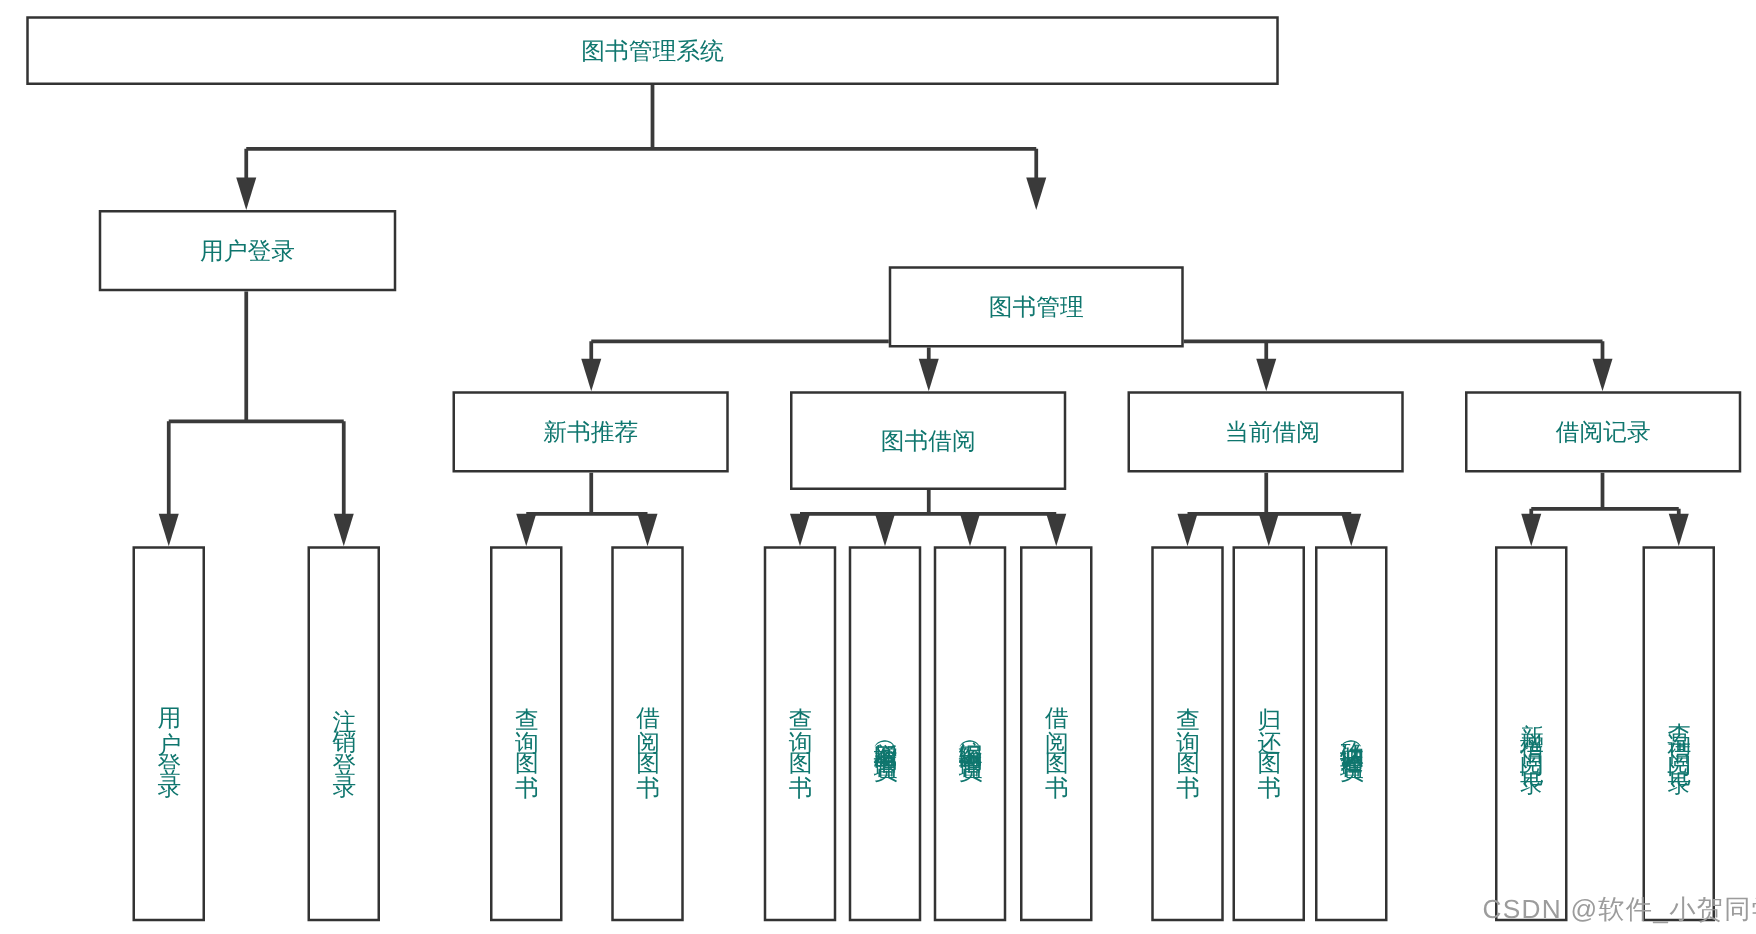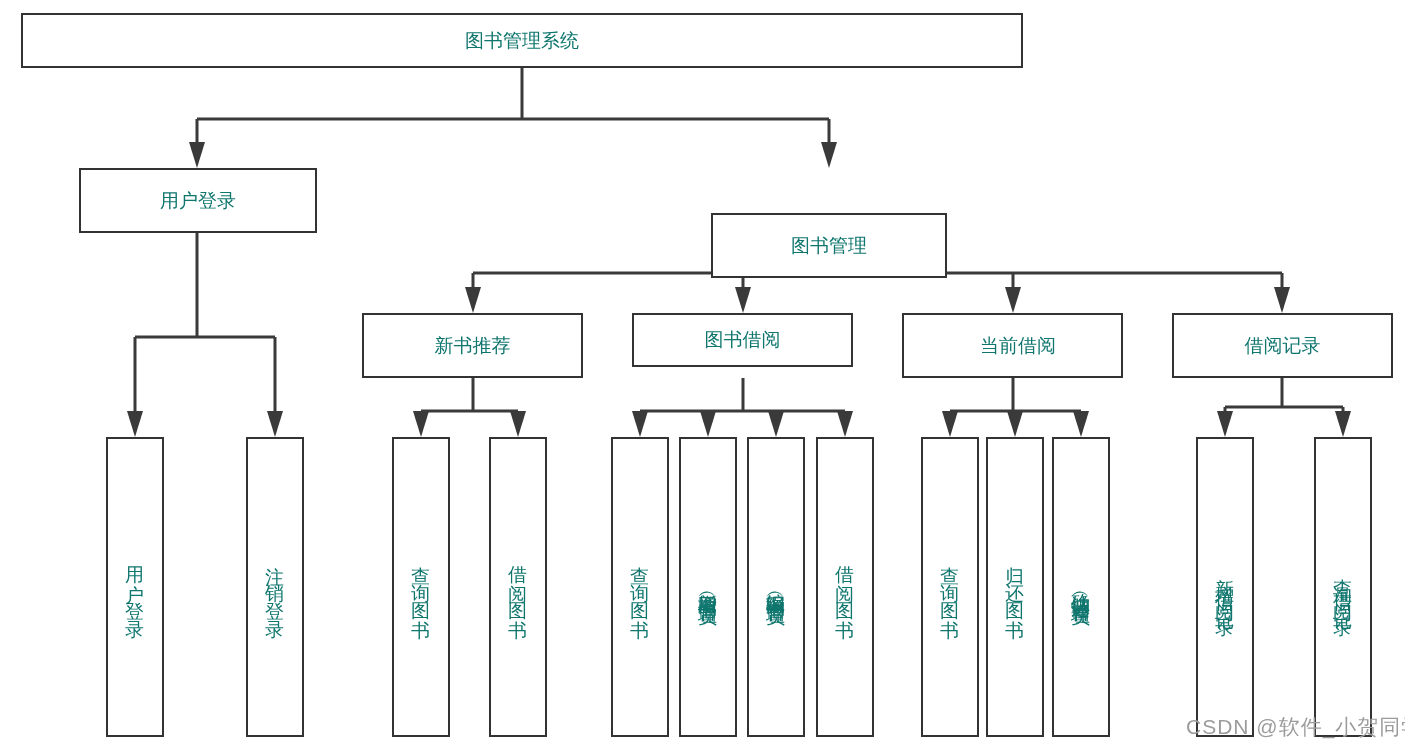--- a/index.html
+++ b/index.html
@@ -102,21 +102,21 @@
   <div class="box" style="left:79px; top:168px; width:238px; height:65px;">
     <span>用户登录</span>
   </div>
   <div class="box" style="left:711px; top:168px; width:236px; height:65px;margin-top:45px;">
     <span>图书管理</span>
   </div>
 
   <div class="box" style="left:362px; top:313px; width:221px; height:65px;align-items:center;">
     <span>新书推荐</span>
   </div>
-  <div class="box" style="left:632px; top:313px; width:221px; height:54px;">
+  <div class="box" style="left:632px; top:313px; width:221px; height:79px;">
     <span>图书借阅</span>
   </div>
   <div class="box" style="left:902px; top:313px; width:221px; height:65px;padding-left:11px;">
     <span>当前借阅</span>
   </div>
   <div class="box" style="left:1172px; top:313px; width:221px; height:65px;">
     <span>借阅记录</span>
   </div>
 
   <div class="vbox" style="left:106px; top:437px; width:58px; height:300px;">

